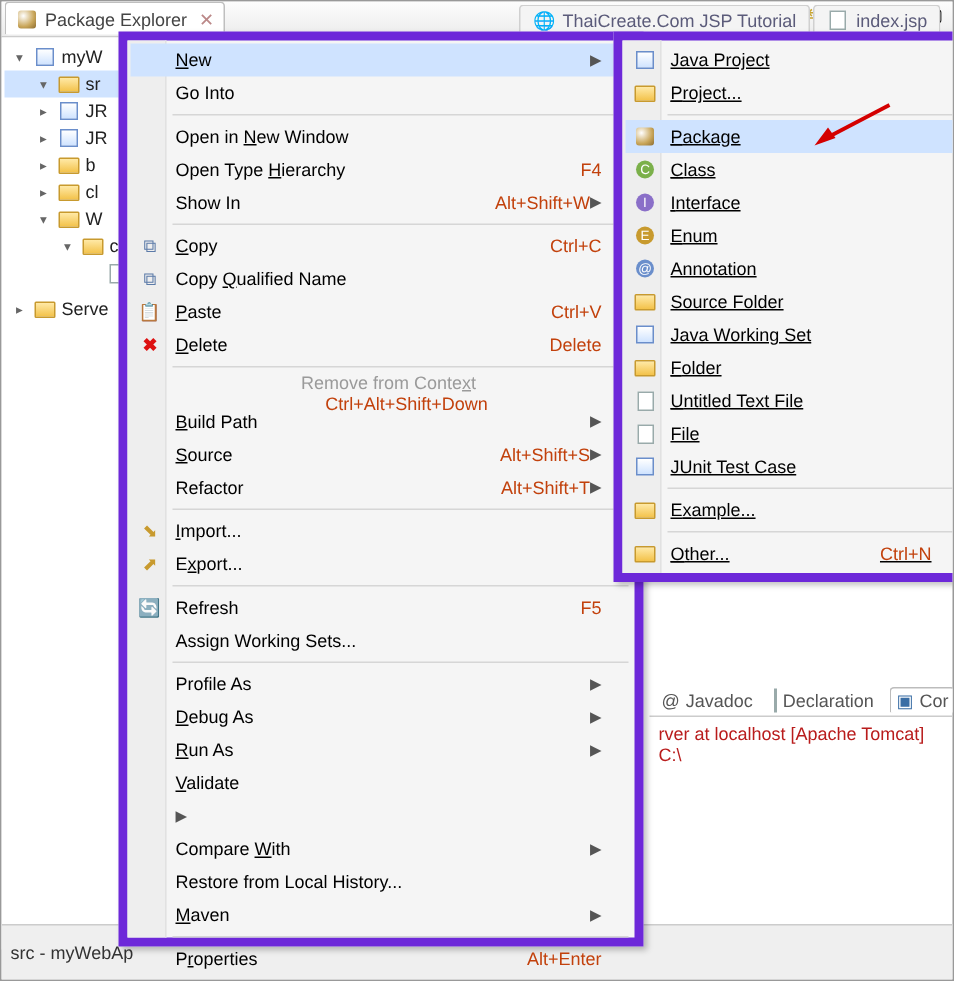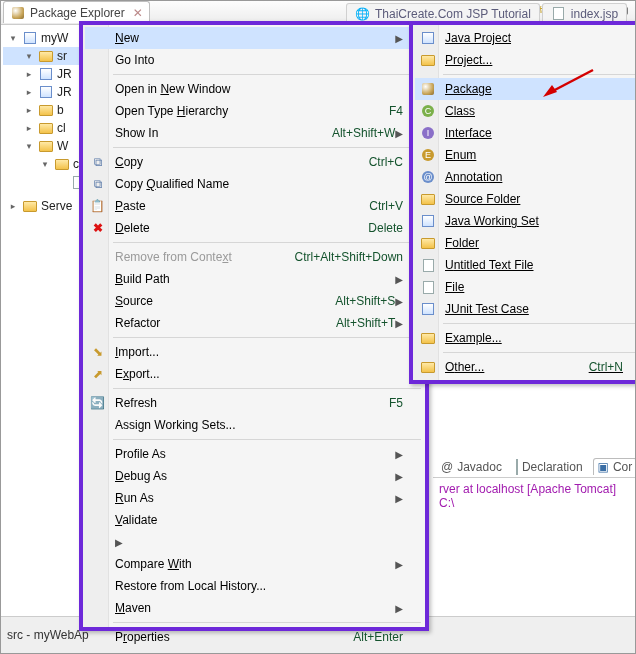--- a/index.html
+++ b/index.html
@@ -26,32 +26,32 @@
 .sel { background: #cfe3ff; }
 
 
 .status { position: absolute; bottom: 0; left: 0; right: 0; height: 20px; background: #efefef; border-top: 1px solid #ccc; font-size: 11px; color: #333; display: flex; align-items: center; padding: 18px 6px; }
 
 
 .bottom-peek { position: absolute; top: 455px; left: 432px; right: 0; }
 .bottom-peek .btabs { display: flex; gap: 6px; border-bottom: 1px solid #ccc; padding: 2px 4px; }
 .bottom-peek .btab { display: flex; align-items: center; gap: 4px; color: #555; padding: 1px 4px; }
 .bottom-peek .btab.active { border: 1px solid #bcbcbc; border-bottom: none; background: #fff; border-radius: 3px 3px 0 0; }
-.bottom-peek .bcontent { padding: 4px 6px; color: #a21caf; }
-
-
-.menu { position: absolute; background: #f5f5f5; border: 4px solid #6d28d9; box-shadow: 2px 2px 4px rgba(0,0,0,.25); padding: 2px; }
+.bottom-peek .bcontent { padding: 4px 6px; color: #b91c1c; }
+
+
+.menu { position: absolute; background: #f5f5f5; border: 6px solid #6d28d9; box-shadow: 2px 2px 4px rgba(0,0,0,.25); padding: 2px; }
 .menu .iconcol { position: absolute; top: 0; bottom: 0; left: 0; width: 26px; background: #eee; border-right: 1px solid #e1e1e1; }
 .menu-item { position: relative; display: flex; align-items: center; height: 22px; padding: 0 20px 0 30px; cursor: default; }
 .menu-item:hover, .menu-item.hover { background: #cfe3ff; }
-.menu-item.disabled { color: #9a9a9a; }
+.menu-item.disabled { color: #9a9a9a; flex-direction: column; }
 .menu-sep { height: 1px; background: #d6d6d6; margin: 3px 2px 3px 28px; }
 .menu-item .lbl { flex: 1; }
 .menu-item .lbl .mn { text-decoration: underline; }
-.menu-item .accel { color: #14532d; margin-left: 24px; }
+.menu-item .accel { color: #c2410c; margin-left: 24px; }
 .menu-item .sub { color: #555; font-size: 10px; }
 .menu-item .micon { position: absolute; left: 5px; width: 16px; height: 16px; display: flex; align-items: center; justify-content: center; }
 
 #menu-main { top: 20px; left: 78px; width: 350px; height: 610px; }
 #menu-sub  { top: 20px; left: 408px; width: 240px; text-decoration: underline; }
 
 
 .arrow { position: absolute; top: 64px; left: 542px; pointer-events: none; }
 .arrow svg { overflow: visible; }
 

